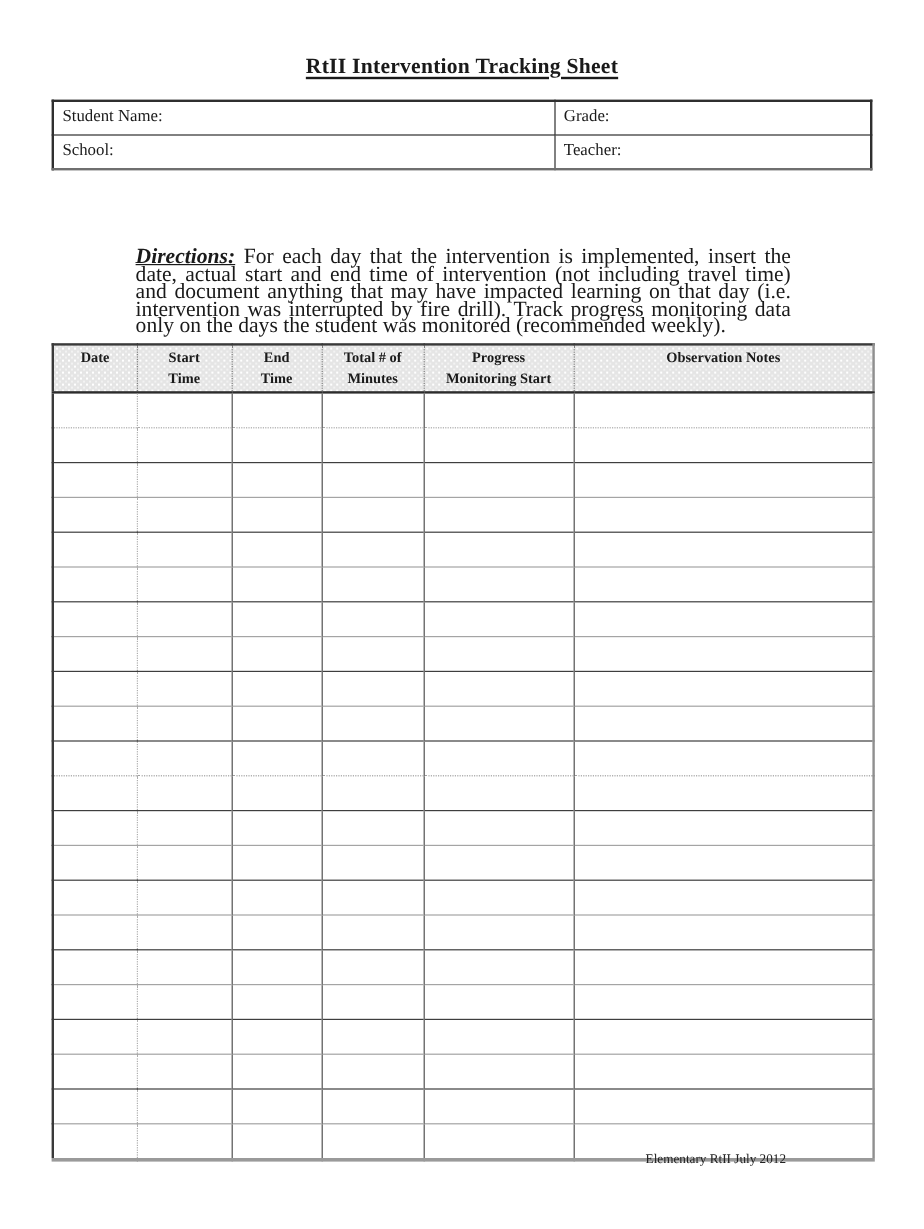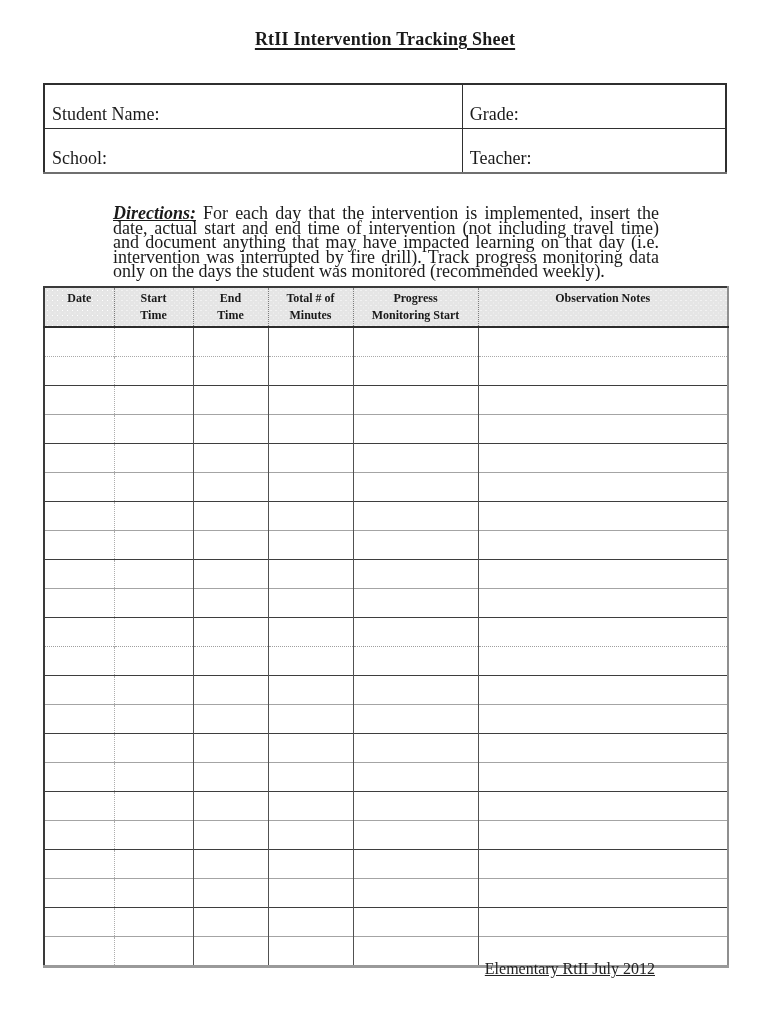--- a/index.html
+++ b/index.html
@@ -6,41 +6,41 @@
   .page{
     position:relative;
     width:770px;height:1024px;
     background:#ffffff;
     font-family:"Liberation Serif","DejaVu Serif",serif;
     color:#1a1a1a;
     overflow:hidden;
   }
   
   .doc-title{
-    position:absolute;top:29px;left:0;right:0;
+    position:absolute;top:45px;left:0;right:0;
     text-align:center;
     font-size:18px;font-weight:bold;
     text-decoration:underline;
     text-decoration-thickness:2px;
     text-underline-offset:3px;
     letter-spacing:0.2px;
   }
   
   .info-table{
     position:absolute;top:83px;left:43px;
     width:684px;
     border-collapse:collapse;
     border:2px solid #2f2f2f;
     border-bottom-color:#6f6f6f;
   }
   .info-table td{
     border:1px solid #2f2f2f;
     height:26px;
-    padding:16px 0 1px 7px;
-    font-size:18px;
+    padding:0 0 1px 7px;
+    font-size:14px;
     vertical-align:middle;
   }
   .info-table .col-left{width:422px;}
   .info-table .col-right{width:262px;margin-left:48px;}
   
   .intervention{
     position:absolute;top:154px;left:113px;
     width:560px;
     font-size:14px;font-weight:bold;
     line-height:18px;
@@ -105,23 +105,22 @@
   .main-table tbody tr{border-top:1px solid #3e3e3e;}
   .main-table tbody tr:first-child{border-top:none;}
   .main-table tbody tr:nth-child(even){border-top:1px solid #a4a4a4;}
   .main-table tbody tr:nth-child(2){border-top:1px dotted #a9a9a9;}
   .main-table tbody tr:nth-child(12){border-top:1px dotted #9f9f9f;}
   
   .doc-footer{
     position:absolute;top:960px;left:43px;
     width:612px;
     text-align:right;
-    font-size:16px;
+    font-size:11px;
     color:#222222;
-    text-decoration:underline;
   }
 </style>
 </head>
 <body>
 
 <div class="page">
 
   <div class="doc-title">RtII Intervention Tracking Sheet</div>
 
   <table class="info-table">

